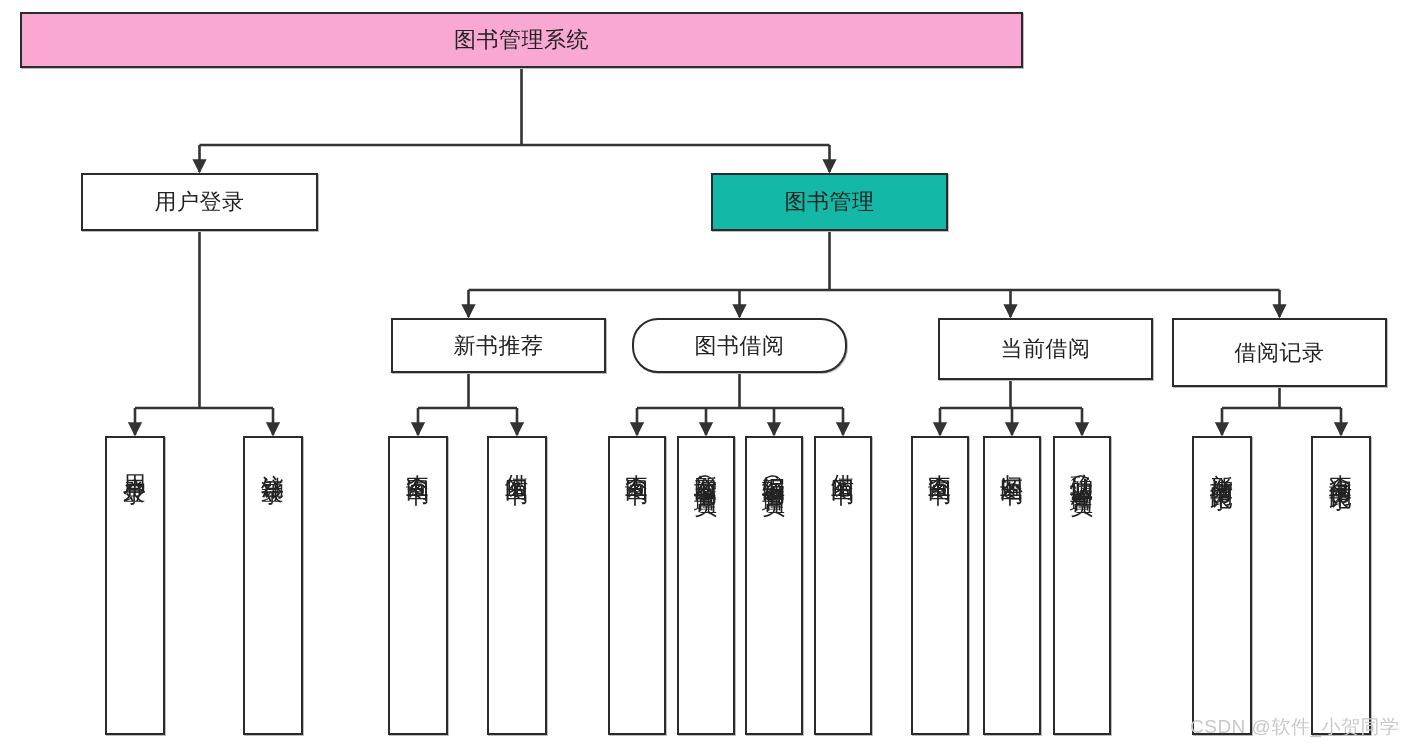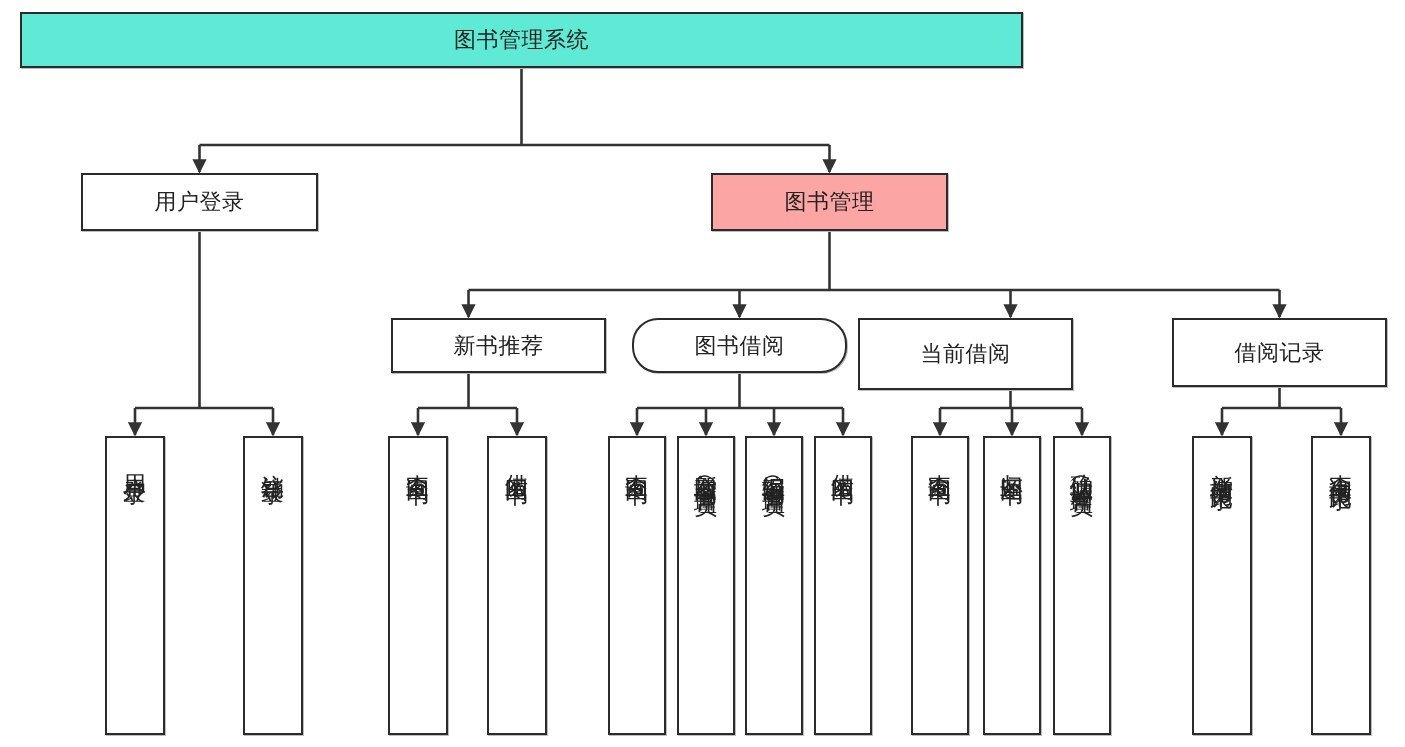--- a/index.html
+++ b/index.html
@@ -104,36 +104,36 @@
       <line x1="940" y1="408" x2="1082" y2="408" stroke="#333333" stroke-width="2.6"></line>
       <line x1="940" y1="408" x2="940" y2="435" stroke="#333333" stroke-width="2.6" marker-end="url(#arrow)"></line>
       <line x1="1012" y1="408" x2="1012" y2="435" stroke="#333333" stroke-width="2.6" marker-end="url(#arrow)"></line>
       <line x1="1082" y1="408" x2="1082" y2="435" stroke="#333333" stroke-width="2.6" marker-end="url(#arrow)"></line>
       <line x1="1279.5" y1="373" x2="1279.5" y2="408" stroke="#333333" stroke-width="2.6"></line>
       <line x1="1222" y1="408" x2="1341" y2="408" stroke="#333333" stroke-width="2.6"></line>
       <line x1="1222" y1="408" x2="1222" y2="435" stroke="#333333" stroke-width="2.6" marker-end="url(#arrow)"></line>
       <line x1="1341" y1="408" x2="1341" y2="435" stroke="#333333" stroke-width="2.6" marker-end="url(#arrow)"></line>
     </svg>
   <div id="nodes-layer">
-      <div class="node horizontal" style="left: 20px; top: 12px; width: 1003px; height: 56px; border-color: rgb(43, 43, 43); background: #5eead4; color: rgb(34, 34, 34);">
+      <div class="node horizontal" style="left: 20px; top: 12px; width: 1003px; height: 56px; border-color: rgb(43, 43, 43); background: #f9a8d4; color: rgb(34, 34, 34);">
         <span class="label">图书管理系统</span>
       </div>
       <div class="node horizontal" style="left: 81px; top: 173px; width: 237px; height: 58px; border-color: rgb(43, 43, 43); background: rgb(255, 255, 255); color: rgb(34, 34, 34);">
         <span class="label">用户登录</span>
       </div>
-      <div class="node horizontal" style="left: 711px; top: 173px; width: 237px; height: 58px; border-color: rgb(43, 43, 43); background: #fca5a5; color: rgb(34, 34, 34);">
+      <div class="node horizontal" style="left: 711px; top: 173px; width: 237px; height: 58px; border-color: rgb(43, 43, 43); background: #14b8a6; color: rgb(34, 34, 34);">
         <span class="label">图书管理</span>
       </div>
       <div class="node horizontal" style="left: 361px; top: 318px; width: 215px; height: 55px; border-color: rgb(43, 43, 43); background: rgb(255, 255, 255); color: rgb(34, 34, 34); margin-left: 30px;">
         <span class="label">新书推荐</span>
       </div>
       <div class="node horizontal" style="left: 632px; top: 318px; width: 215px; height: 55px; border-color: rgb(43, 43, 43); background: rgb(255, 255, 255); color: rgb(34, 34, 34); border-radius: 26px;">
         <span class="label">图书借阅</span>
       </div>
-      <div class="node horizontal" style="left: 858px; top: 318px; width: 215px; height: 72px; border-color: rgb(43, 43, 43); background: rgb(255, 255, 255); color: rgb(34, 34, 34); font-family: Liberation Serif, serif;">
+      <div class="node horizontal" style="left: 938px; top: 318px; width: 215px; height: 62px; border-color: rgb(43, 43, 43); background: rgb(255, 255, 255); color: rgb(34, 34, 34); font-family: Liberation Serif, serif;">
         <span class="label">当前借阅</span>
       </div>
       <div class="node horizontal" style="left: 1172px; top: 318px; width: 215px; height: 69px; border-color: rgb(43, 43, 43); background: rgb(255, 255, 255); color: rgb(34, 34, 34);">
         <span class="label">借阅记录</span>
       </div>
       <div class="node vertical" style="left: 105px; top: 436px; width: 60px; height: 299px; border-color: rgb(43, 43, 43); background: rgb(255, 255, 255); color: rgb(34, 34, 34);">
         <span class="label">用户登录</span>
       </div>
       <div class="node vertical" style="left: 243px; top: 436px; width: 60px; height: 299px; border-color: rgb(43, 43, 43); background: rgb(255, 255, 255); color: rgb(34, 34, 34);">
         <span class="label">注销登录</span>
@@ -165,13 +165,14 @@
       <div class="node vertical" style="left: 1053px; top: 436px; width: 58px; height: 299px; border-color: rgb(43, 43, 43); background: rgb(255, 255, 255); color: rgb(34, 34, 34);">
         <span class="label">确认归还（管理员）</span>
       </div>
       <div class="node vertical" style="left: 1192px; top: 436px; width: 60px; height: 299px; border-color: rgb(43, 43, 43); background: rgb(255, 255, 255); color: rgb(34, 34, 34);">
         <span class="label">新增借阅记录</span>
       </div>
       <div class="node vertical" style="left: 1311px; top: 436px; width: 60px; height: 299px; border-color: rgb(43, 43, 43); background: rgb(255, 255, 255); color: rgb(34, 34, 34);">
         <span class="label">查询借阅记录</span>
       </div>
     </div>
+  <div class="watermark" style="left:1190px; top:714px;">CSDN @软件_小贺同学</div>
 </div>
 
 </body></html>

